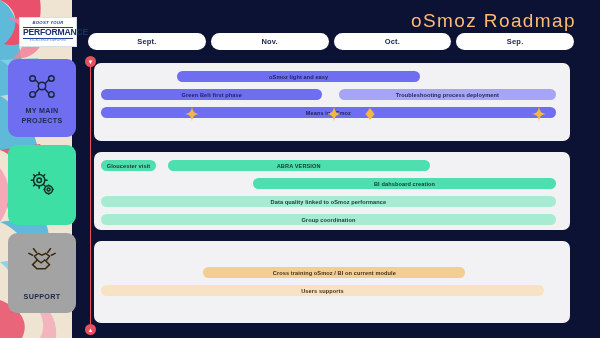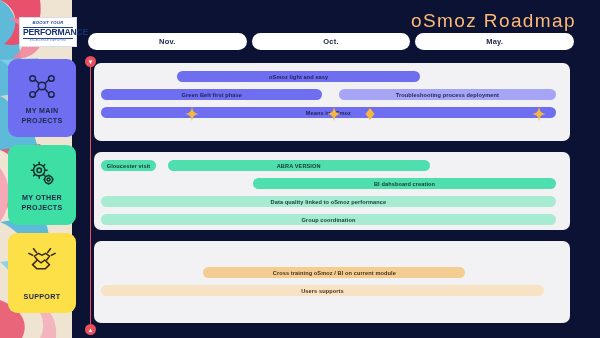--- a/index.html
+++ b/index.html
@@ -63,21 +63,21 @@
   
   .side-card {
     position: absolute; left: 8px; width: 68px;
     border-radius: 9px;
     display: flex; flex-direction: column;
     align-items: center; justify-content: center;
     color: #1a2040;
   }
   #side-card-0 { top: 59px;  height: 78px; background: #6f6df0; }
   #side-card-1 { top: 145px; height: 80px; background: #3ddfa4; }
-  #side-card-2 { top: 233px; height: 80px; background: #fde047; gap: 13px; }
+  #side-card-2 { top: 233px; height: 80px; background: #a3a3a3; gap: 13px; }
   .side-icon { width: 30px; height: 30px; margin-bottom: 5px; }
   .side-label {
     font-size: 7.2px; font-weight: 700; text-align: center;
     line-height: 1.35; letter-spacing: .3px; color: #212a4d;
   }
 
   
   #today-line {
     position: absolute; left: 90px; top: 57px; width: 1px; height: 272px;
     background: #e8505b;
@@ -151,23 +151,24 @@
 
 <div id="logo-card">
   <div id="logo-top">BOOST YOUR</div>
   <div id="logo-main">PERFORMANCE</div>
   <div id="logo-sub">EXCELLENCE SIMPLIFIED</div>
 </div>
 
 <div id="page-title">oSmoz Roadmap</div>
 
 <div id="month-tabs">
+    <div class="month-tab">Sept.</div>
     <div class="month-tab">Nov.</div>
     <div class="month-tab">Oct.</div>
-    <div class="month-tab">May.</div>
+    <div class="month-tab">Sep.</div>
   </div>
 
 <div class="side-card" id="side-card-0">
   <svg class="side-icon" viewBox="0 0 32 32" fill="none" stroke="#1a2040" stroke-width="1.5">
     <circle cx="16" cy="16" r="4"></circle>
       <circle cx="6" cy="8" r="3"></circle>
       <circle cx="26" cy="8" r="3"></circle>
     <circle cx="6" cy="25" r="3"></circle>
       <circle cx="26" cy="25" r="3"></circle>
     <line x1="9" y1="9.5" x2="13" y2="13.5"></line>
@@ -180,21 +181,20 @@
 
 <div class="side-card" id="side-card-1">
   <svg class="side-icon" viewBox="0 0 32 32" fill="none" stroke="#14302a" stroke-width="1.6">
     <circle cx="13" cy="13" r="6"></circle>
       <circle cx="13" cy="13" r="2.4"></circle>
     <path d="M13 4v3M13 19v3M4 13h3M19 13h3M6.6 6.6l2.1 2.1M17.3 17.3l2.1 2.1M19.4 6.6l-2.1 2.1M8.7 17.3l-2.1 2.1"></path>
     <circle cx="23" cy="23" r="4.2"></circle>
       <circle cx="23" cy="23" r="1.6"></circle>
     <path d="M23 17.5v1.8M23 26.7v1.8M17.5 23h1.8M26.7 23h1.8"></path>
   </svg>
-  <div class="side-label">MY OTHER PROJECTS</div>
 </div>
 
 <div class="side-card" id="side-card-2">
   <svg class="side-icon" viewBox="0 0 32 32" fill="none" stroke="#3a2a0c" stroke-width="1.6" stroke-linecap="round">
     <path d="M6 22l5-5 4 3 4-3 5 5-4.5 4.5H10.5z"></path>
     <path d="M11 17l-3-4 4-3 4 2 4-2 4 3-3 4"></path>
     <path d="M22 9l3-4M26 12l4-2M10 9L7 5M6 12l-4-2"></path>
   </svg>
   <div class="side-label">SUPPORT</div>
 </div>

